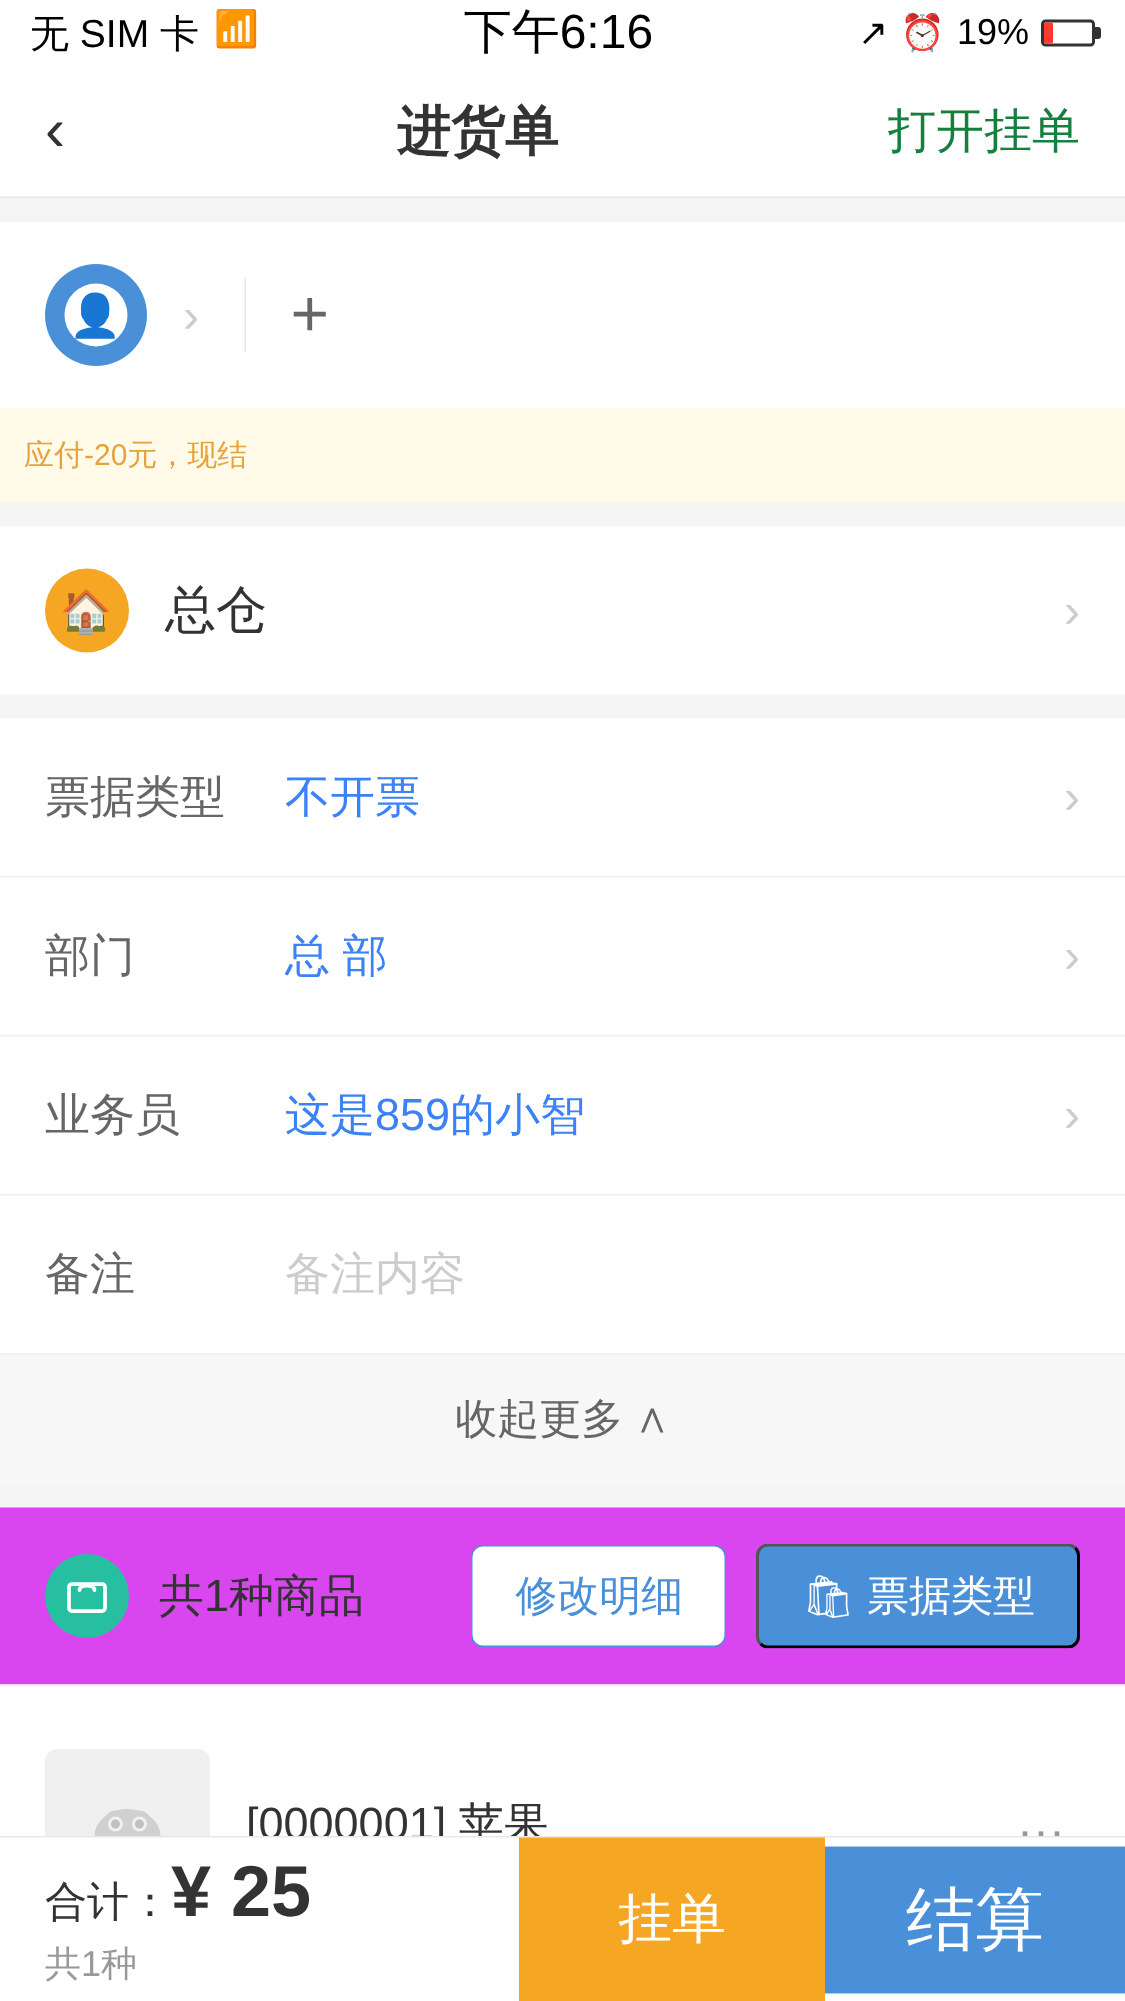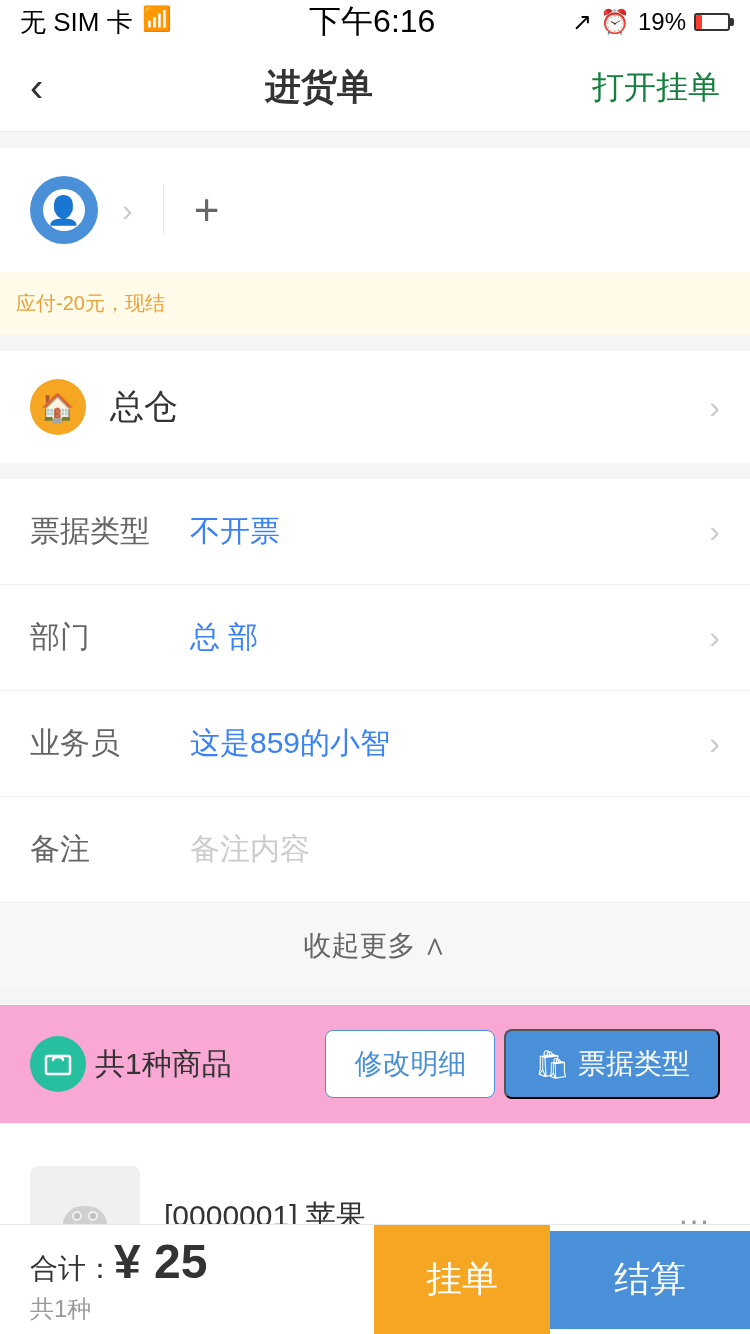--- a/index.html
+++ b/index.html
@@ -207,22 +207,22 @@
       color: #666;
       cursor: pointer;
       border-top: 1px solid #efefef;
     }
 
     
     .products-header {
       display: flex;
       align-items: center;
       padding: 24px 30px;
-      background: #f9a8d4;
-      gap: 9px;
+      background: #d946ef;
+      gap: 20px;
       margin-top: 16px;
     }
     .products-icon {
       width: 56px;
       height: 56px;
       border-radius: 50%;
       background: #26c0a0;
       display: flex;
       align-items: center;
       justify-content: center;
@@ -325,39 +325,39 @@
       font-size: 48px;
       font-weight: 600;
       color: #333;
     }
     .footer-total-sub {
       font-size: 24px;
       color: #999;
       margin-top: 4px;
     }
     .btn-hang {
-      width: 176px;
+      width: 204px;
       height: 110px;
       background: #f5a623;
       color: #fff;
       display: flex;
       align-items: center;
       justify-content: center;
       font-size: 36px;
       cursor: pointer;
     }
     .btn-checkout {
       width: 200px;
       height: 98px;
       background: #4a90d9;
       color: #fff;
       display: flex;
       align-items: center;
       justify-content: center;
-      font-size: 36px;
+      font-size: 46px;
       cursor: pointer;
     }
 
     .wifi-icon { font-size: 24px; }
   </style>
 </head>
 <body>
 
 <div class="status-bar">
   <div class="status-left">

